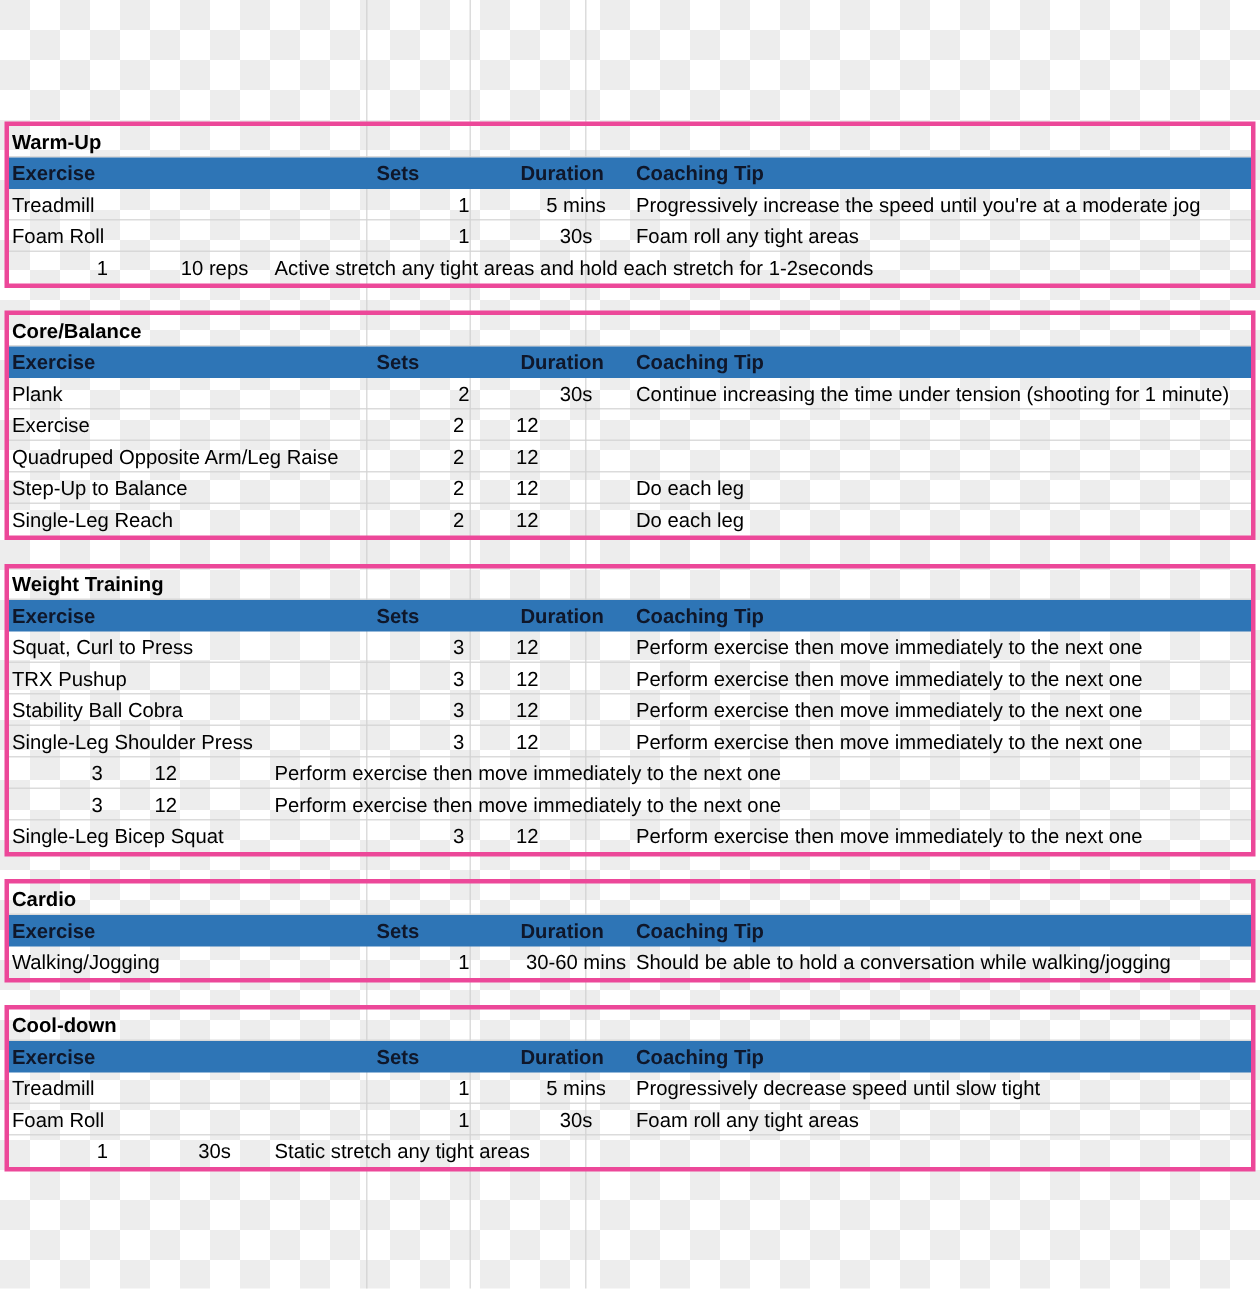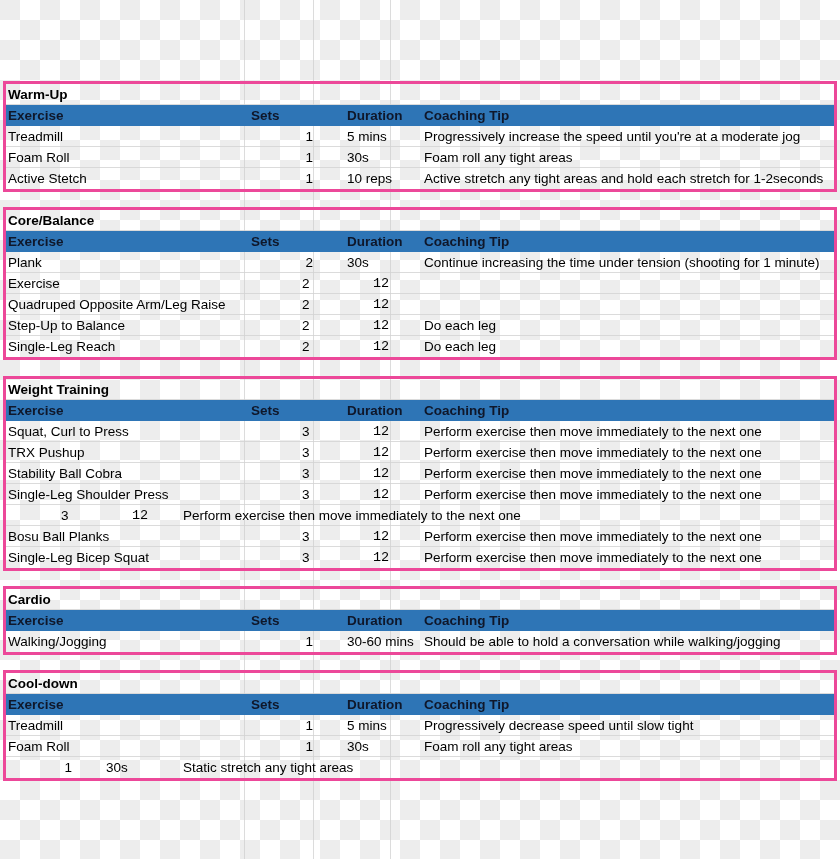--- a/index.html
+++ b/index.html
@@ -61,22 +61,22 @@
       overflow: visible;
     }
     .c-ex { width: 241px; padding-left: 2px; }
     .c-sets { width: 69px; }
     .c-dur { width: 77px; margin-left: 28px; }
     .c-tip { flex: 1; padding-left: 3px; }
     .header-row .c-sets { padding-left: 4px; }
     .header-row .c-dur { padding-left: 3px; }
     .r { text-align: right; padding-right: 3px; }
     .l { text-align: left; padding-left: 2px; }
-    .dur-r { text-align: center; padding-right: 3px; font-family: Liberation Mono, monospace; }
-    .dur-l { text-align: left; padding-left: 3px; }
+    .dur-r { text-align: left; padding-right: 3px; }
+    .dur-l { text-align: center; padding-left: 3px; }
   </style>
 </head>
 <body>
 
 <div class="vline" style="left:244px"></div>
 <div class="vline" style="left:313px"></div>
 <div class="vline" style="left:390px"></div>
 
 <div class="section" style="top:81px">
   <div class="row title-row">
@@ -94,21 +94,20 @@
     <span class="cell c-dur dur-l">5 mins</span>
     <span class="cell c-tip">Progressively increase the speed until you're at a moderate jog</span>
   </div>
   <div class="row">
     <span class="cell c-ex">Foam Roll</span>
     <span class="cell c-sets r">1</span>
     <span class="cell c-dur dur-l">30s</span>
     <span class="cell c-tip">Foam roll any tight areas</span>
   </div>
   <div class="row">
-    <span class="cell c-ex">Active Stetch</span>
     <span class="cell c-sets r">1</span>
     <span class="cell c-dur dur-l">10 reps</span>
     <span class="cell c-tip">Active stretch any tight areas and hold each stretch for 1-2seconds</span>
   </div>
 </div>
 
 <div class="section" style="top:207px">
   <div class="row title-row">
     <span class="cell">Core/Balance</span>
   </div>
@@ -183,21 +182,20 @@
     <span class="cell c-sets l" style="padding-left:55px">3</span>
     <span class="cell c-dur dur-r">12</span>
     <span class="cell c-tip">Perform exercise then move immediately to the next one</span>
   </div>
   <div class="row">
     <span class="cell c-sets l" style="padding-left:55px">3</span>
     <span class="cell c-dur dur-r">12</span>
     <span class="cell c-tip">Perform exercise then move immediately to the next one</span>
   </div>
   <div class="row">
-    <span class="cell c-ex">Bosu Ball Planks</span>
     <span class="cell c-sets l" style="padding-left:55px">3</span>
     <span class="cell c-dur dur-r">12</span>
     <span class="cell c-tip">Perform exercise then move immediately to the next one</span>
   </div>
   <div class="row">
     <span class="cell c-ex">Single-Leg Bicep Squat</span>
     <span class="cell c-sets l" style="padding-left:55px">3</span>
     <span class="cell c-dur dur-r">12</span>
     <span class="cell c-tip">Perform exercise then move immediately to the next one</span>
   </div>

